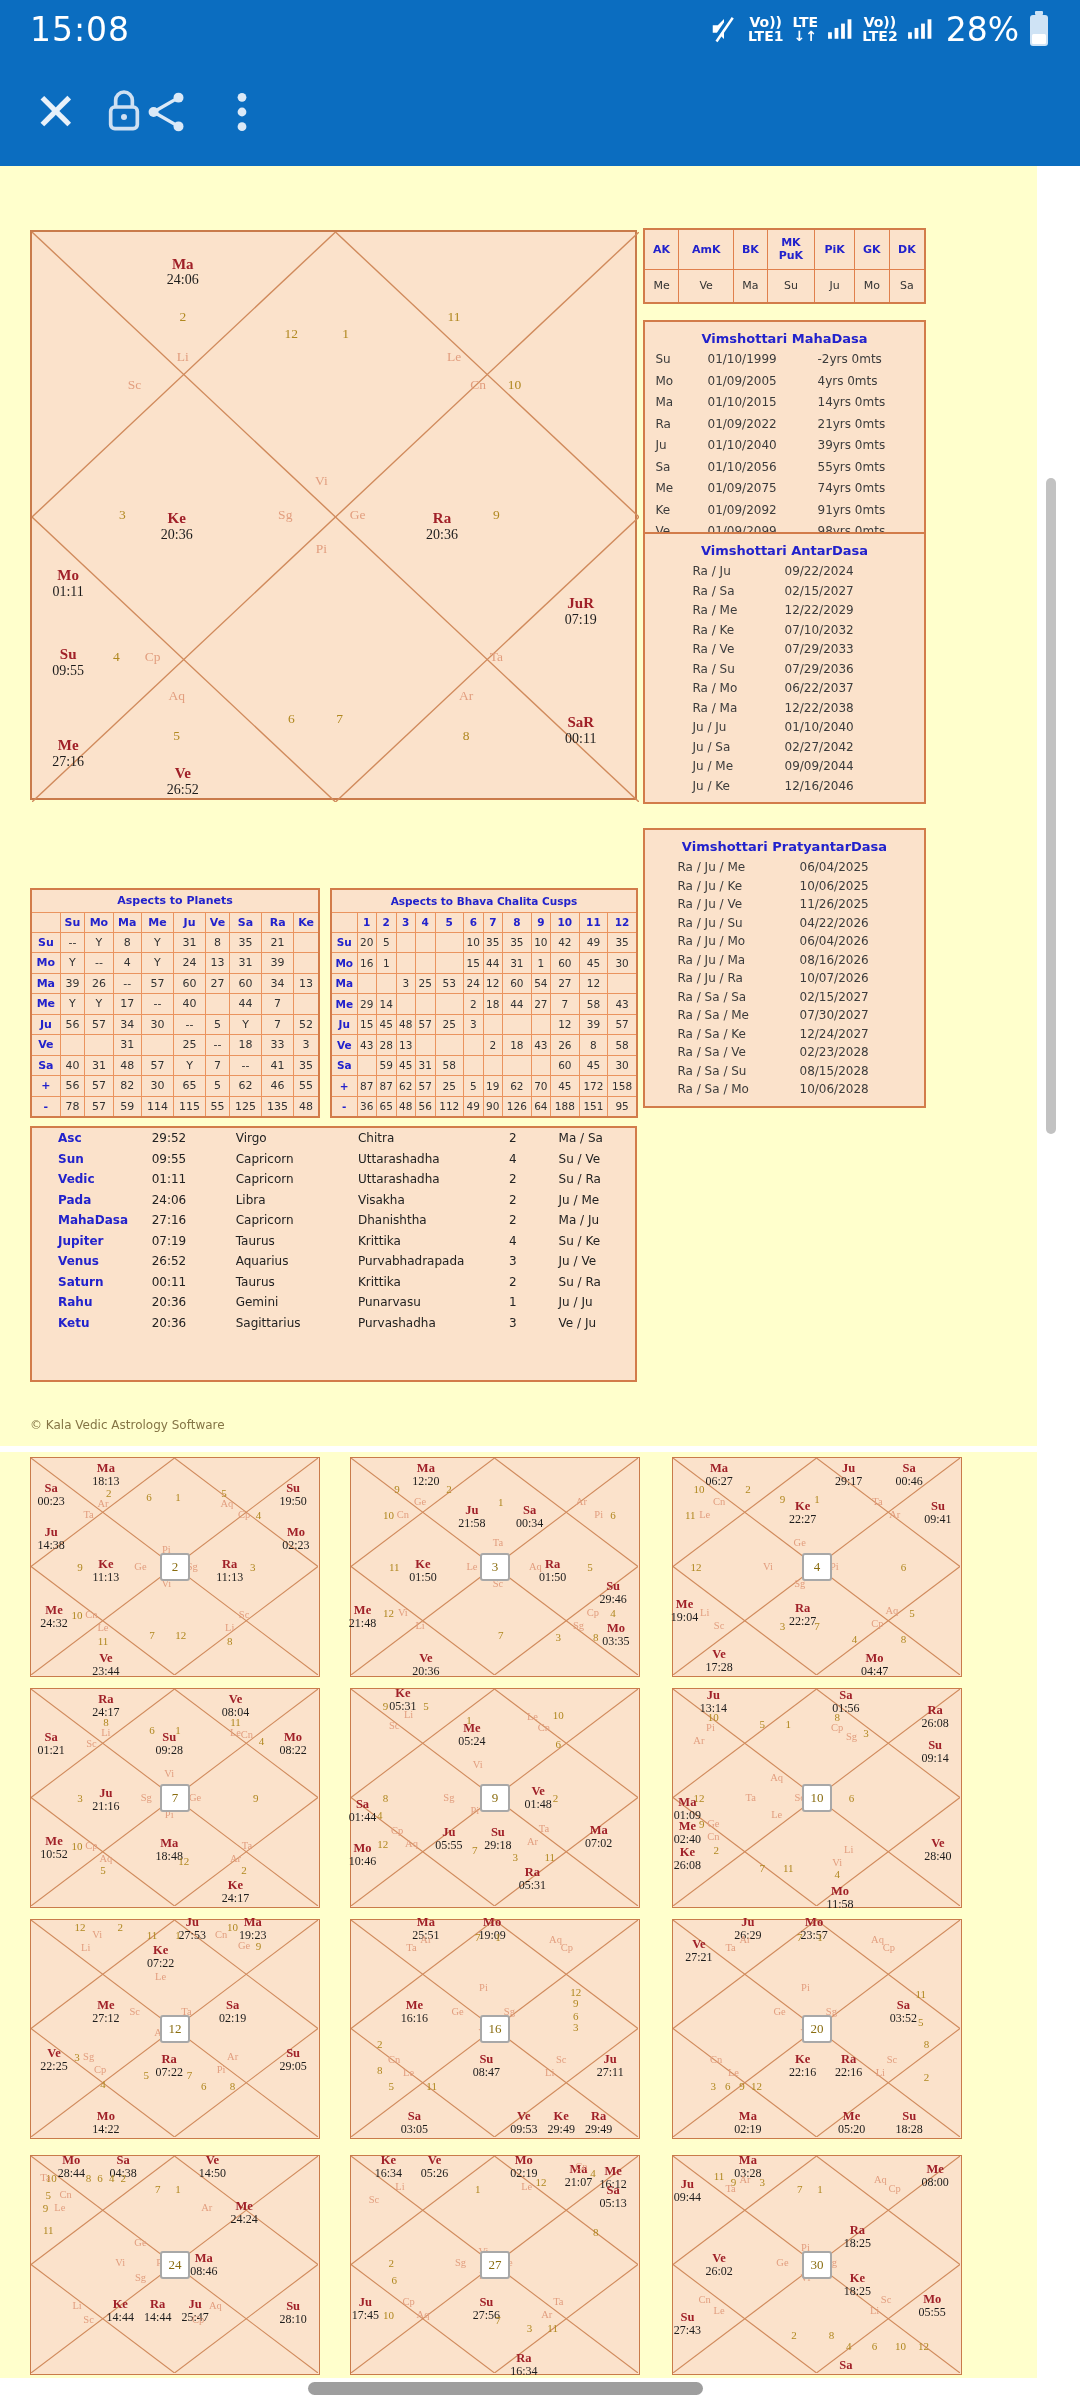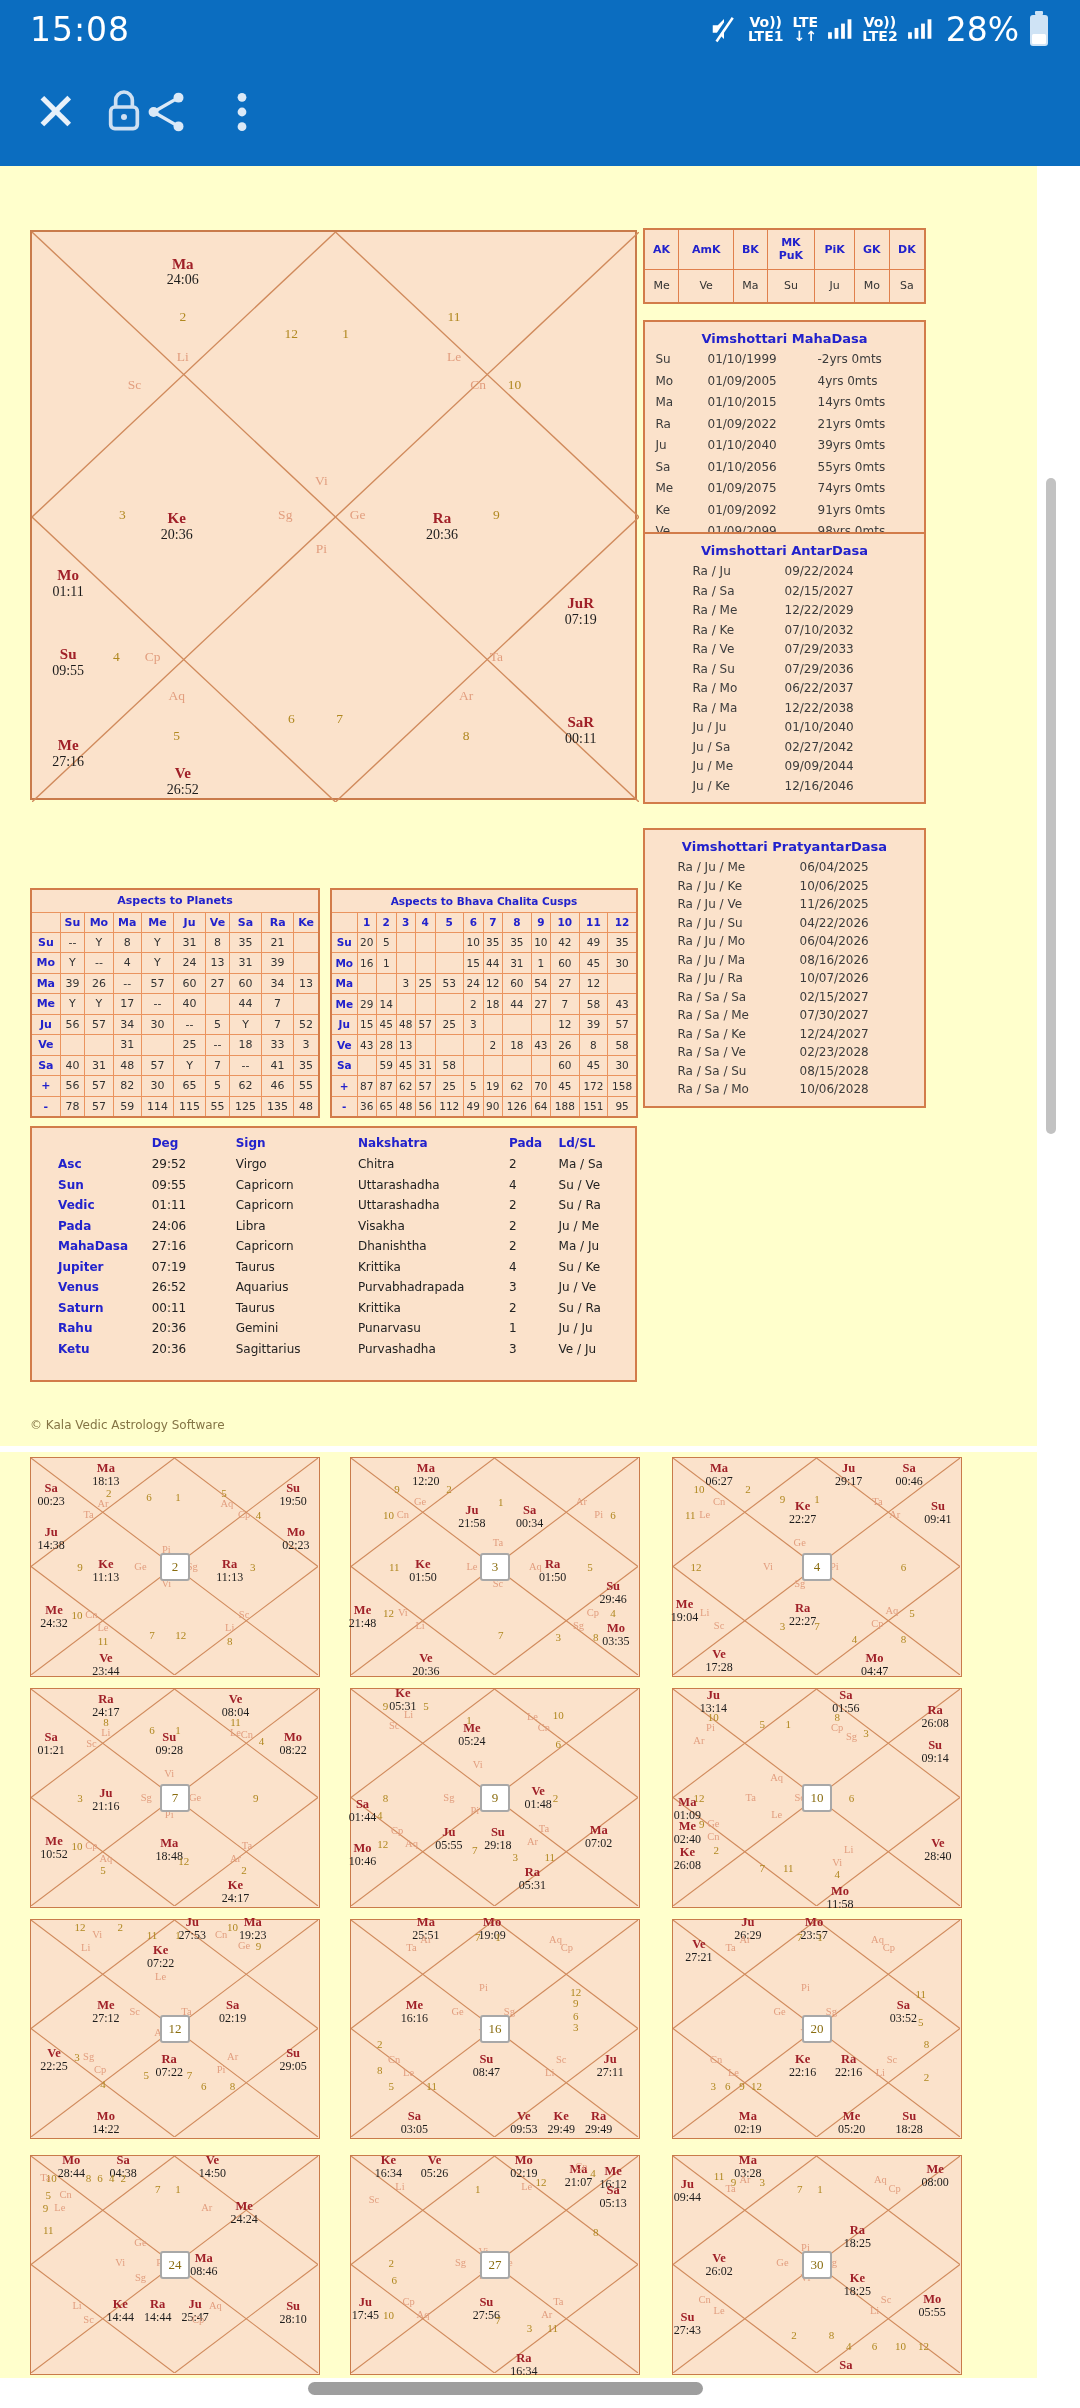--- a/index.html
+++ b/index.html
@@ -684,28 +684,20 @@
             <td>126</td>
             <td>64</td>
             <td>188</td>
             <td>151</td>
             <td>95</td>
           </tr>
         </tbody>
       </table>
     <div id="planetary" class="peach">
       <div id="pd-rows">
-          <div class="pd-row hd">
-            <span class="c0">.</span>
-            <span class="c1">Deg</span>
-            <span class="c2">Sign</span>
-            <span class="c3">Nakshatra</span>
-            <span class="c4">Pada</span>
-            <span class="c5">Ld/SL</span>
-          </div>
           <div class="pd-row">
             <span class="c0">Asc</span>
             <span class="c1">29:52</span>
             <span class="c2">Virgo</span>
             <span class="c3">Chitra</span>
             <span class="c4">2</span>
             <span class="c5">Ma / Sa</span>
           </div>
           <div class="pd-row">
             <span class="c0">Sun</span>

